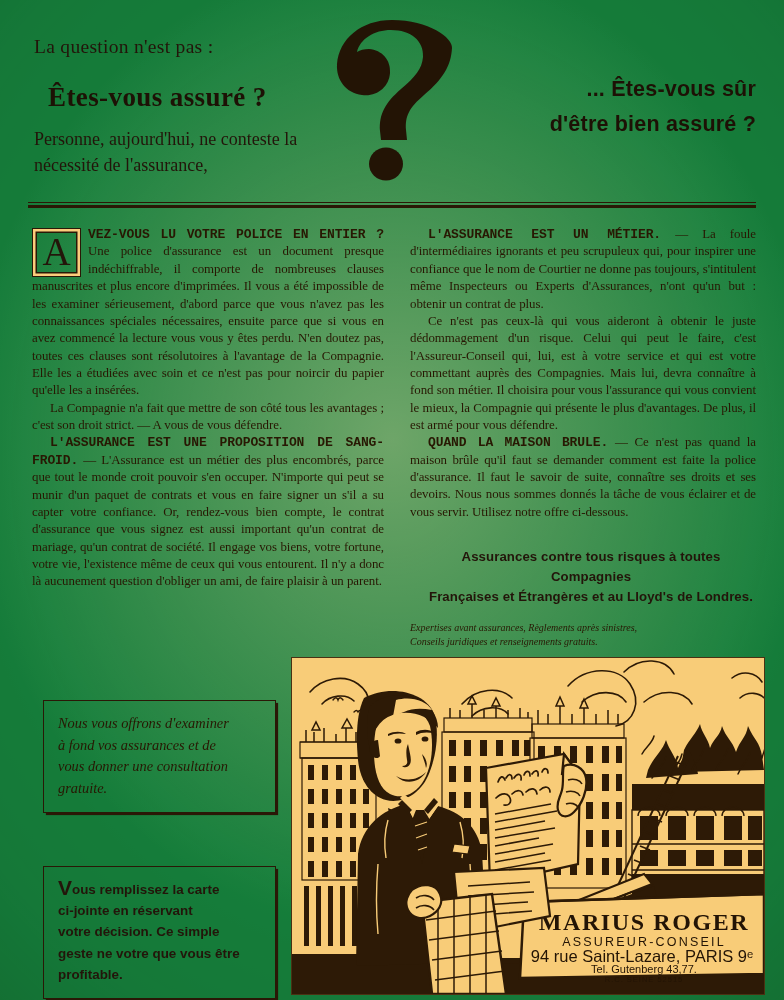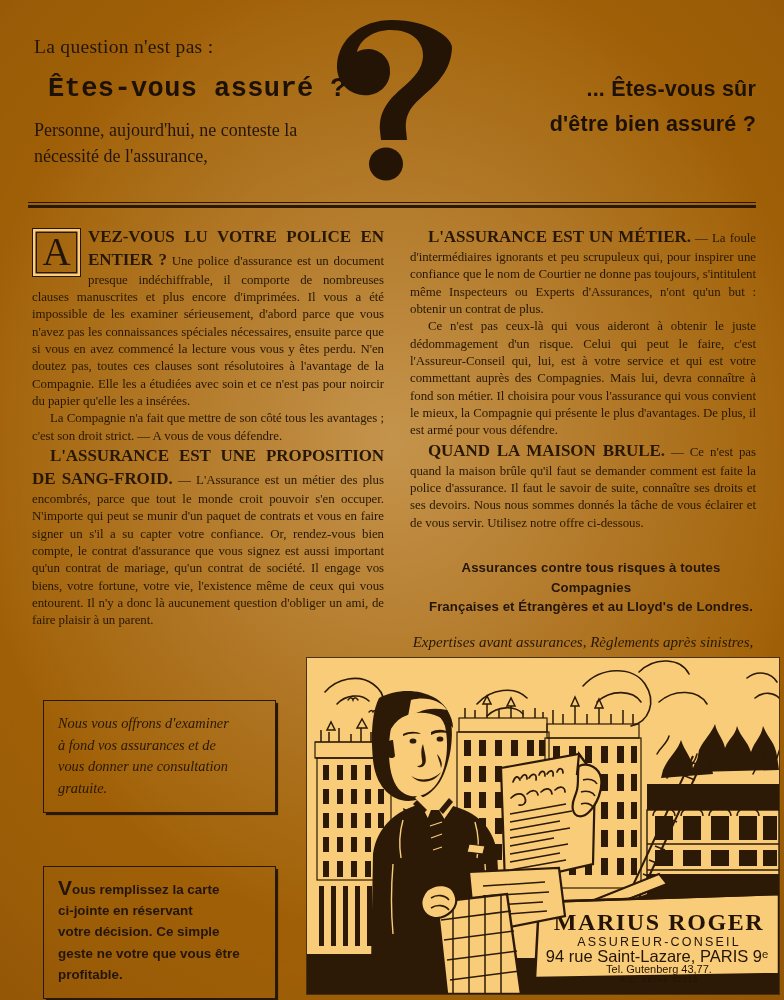--- a/index.html
+++ b/index.html
@@ -10,21 +10,21 @@
   }
   .page {
     position: relative;
     width: 784px;
     height: 1000px;
     margin: 0 auto;
     overflow: hidden;
     background:
       radial-gradient(ellipse 78% 70% at 50% 45%, #fdd488 0%, #fbcd7c 42%, #f4c169 72%, #e8b濾 100%),
       #f2bf67;
-    background-color: #a16207;
+    background-color: #15803d;
     font-family: "Liberation Serif", serif;
     color: #2a1806;
   }
   .page::before {
     content: "";
     position: absolute;
     inset: 0;
     pointer-events: none;
     background:
       radial-gradient(ellipse 85% 78% at 50% 46%, rgba(255,230,175,0.55) 0%, rgba(255,220,150,0.12) 55%, rgba(150,95,25,0.10) 78%, rgba(120,72,18,0.26) 100%);
@@ -47,25 +47,25 @@
     height: 196px;
     padding: 0;
   }
   .hdr-left { position: absolute; left: 34px; top: 36px; width: 330px; }
   .hdr-line1 {
     font-size: 19.5px;
     letter-spacing: .3px;
     color: #23150a;
   }
   .hdr-line2 {
-    font-family: Liberation Mono, monospace;
+    font-family: Liberation Serif, serif;
     font-weight: bold;
     font-size: 27px;
     letter-spacing: .4px;
-    margin: 16px 0 0 14px;
+    margin: 24px 0 0 14px;
     color: #1d1105;
   }
   .hdr-line3 {
     font-size: 18px;
     line-height: 1.42;
     margin-top: 14px;
     color: #23150a;
     width: 312px;
   }
   .hdr-mais {
@@ -119,23 +119,23 @@
   .bodytext {
     font-size: 12.9px;
     line-height: 1.345;
     text-align: justify;
     color: #281803;
     letter-spacing: -0.05px;
   }
   .bodytext p { margin: 0; text-indent: 18px; }
   .bodytext p.noind { text-indent: 0; }
   .head-run {
-    font-family: Liberation Serif, serif;
+    font-family: Liberation Mono, monospace;
     font-weight: bold;
-    font-size: 17px;
+    font-size: 13px;
     letter-spacing: -0.1px;
   }
 
   .dropcap-wrap { overflow: hidden; }
   .dropcap {
     float: left;
     width: 47px;
     height: 47px;
     margin: 2px 7px 1px 0;
     border: 1.6px solid #2a1806;
@@ -155,23 +155,22 @@
     font-size: 13.2px;
     line-height: 1.5;
     text-align: center;
     letter-spacing: .1px;
     color: #23150a;
   }
   .tagline .l2 { display: block; }
   .tagline2 {
     margin: 14px 0 0 0;
     font-style: italic;
-    font-size: 15px;
+    font-size: 10px;
     line-height: 1.48;
-    text-align: center;
     color: #281803;
   }
 
   
   .callout {
     position: absolute;
     border: 1.5px solid #2a1806;
     box-shadow: 2.5px 2.5px 0 -0.4px #2a1806;
     background: transparent;
     padding: 12px 14px 13px 14px;
@@ -190,21 +189,21 @@
     font-weight: bold;
     font-size: 13.4px;
     line-height: 1.58;
     color: #23150a;
   }
   .callout .bigv { font-size: 21px; line-height: 0; vertical-align: -1px; }
 
   
   .illus {
     position: absolute;
-    left: 306px;
+    left: 291px;
     top: 657px;
     width: 472px;
     height: 336px;
     border: 1.2px solid #4a3112;
     overflow: hidden;
   }
   .illus svg { display: block; width: 100%; height: 100%; }
 
   .sr { position: absolute; width: 1px; height: 1px; overflow: hidden; clip: rect(0 0 0 0); }
 </style>

